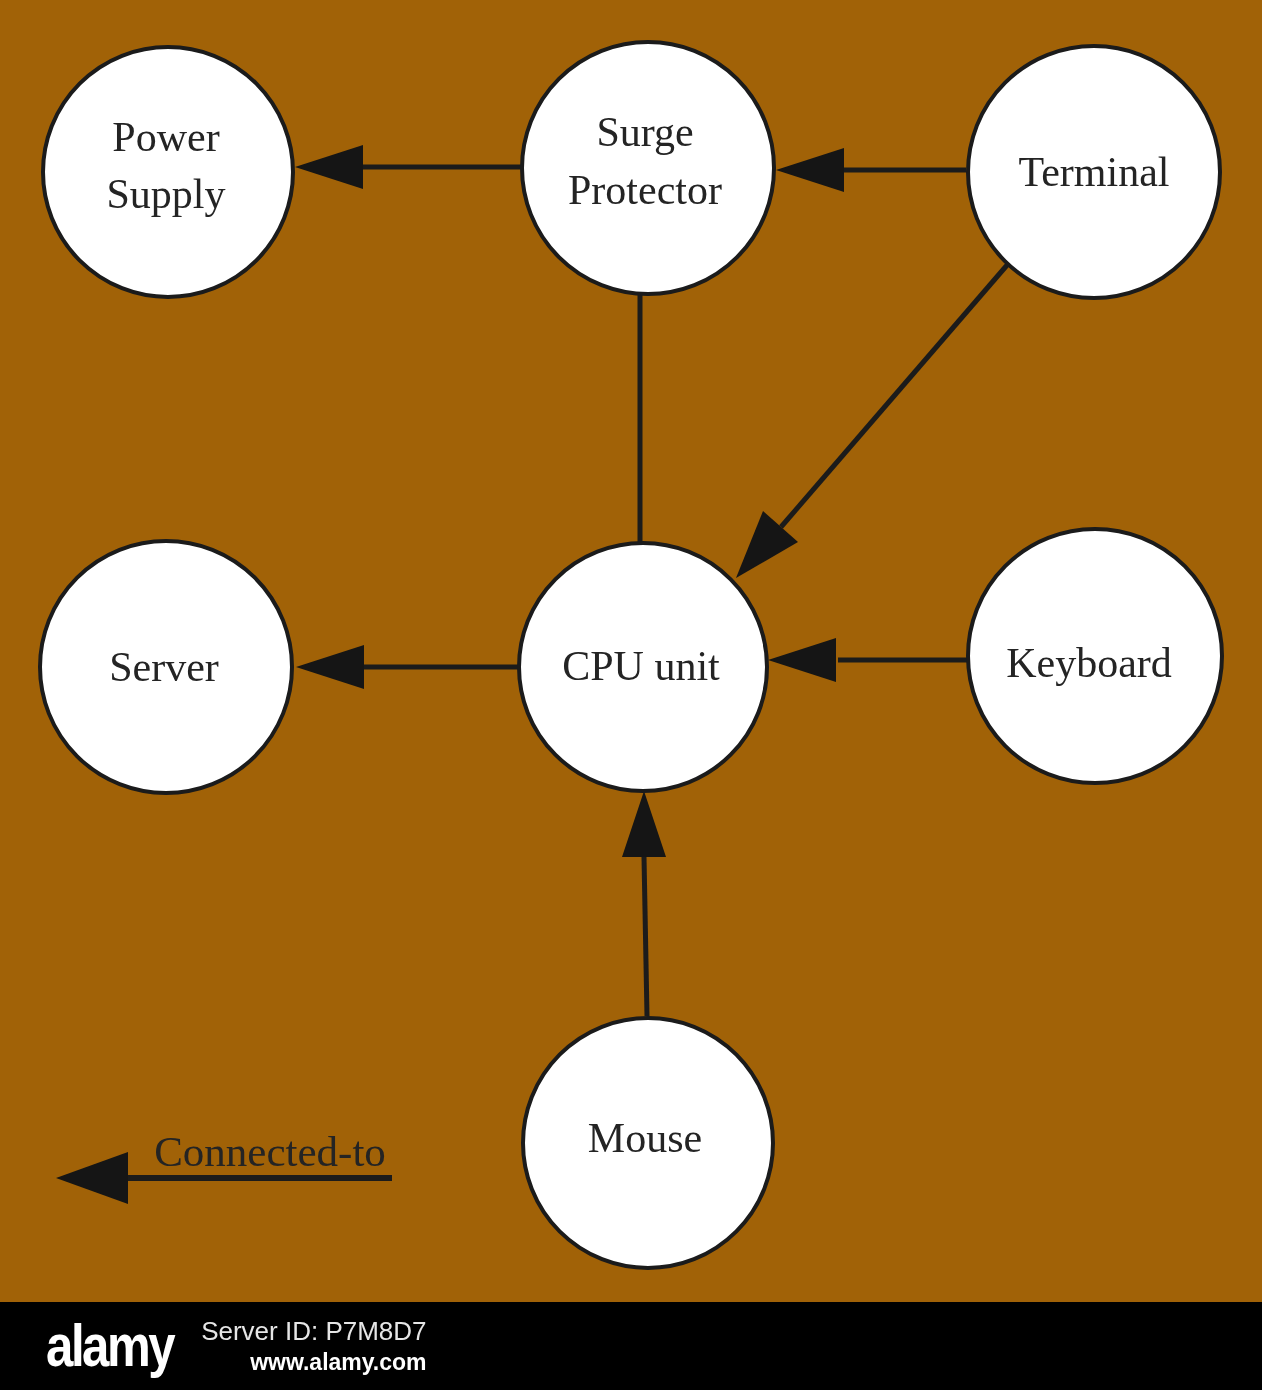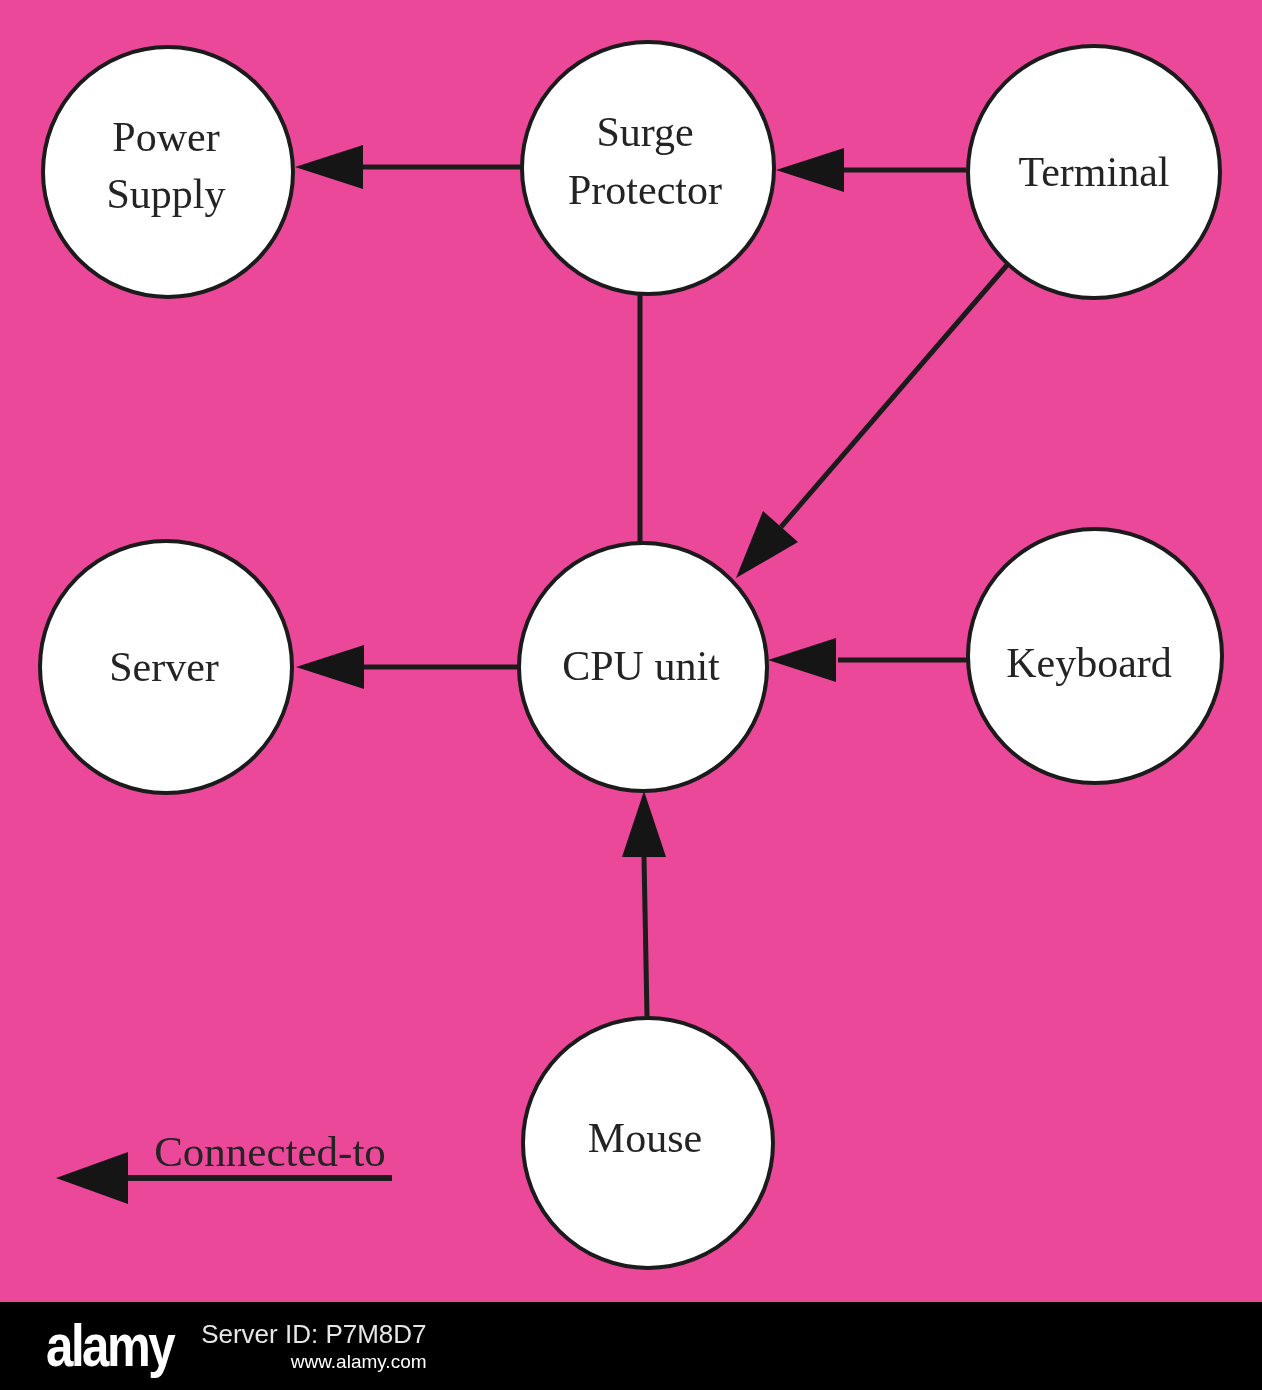--- a/index.html
+++ b/index.html
@@ -5,21 +5,21 @@
   html, body {
     margin: 0;
     padding: 0;
     background: #ffffff;
     font-family: "Liberation Serif", "DejaVu Serif", serif;
   }
   .stage {
     position: relative;
     width: 1262px;
     height: 1390px;
-    background: #ec4899;
+    background: #a16207;
     overflow: hidden;
   }
   svg { display: block; }
   .node-circle {
     fill: #ffffff;
     stroke: #1b1b1b;
     stroke-width: 4;
   }
   .edge-line {
     stroke: #1b1b1b;
@@ -68,22 +68,22 @@
     text-align: right;
     line-height: 1.25;
   }
   .image-id {
     color: #e6e6e6;
     font-size: 26px;
     font-weight: 400;
   }
   .site-url {
     color: #ffffff;
-    font-size: 19px;
-    font-weight: 400;
+    font-size: 23px;
+    font-weight: 700;
   }
 </style>
 </head>
 <body>
 
 <div class="stage">
 
   <svg width="1262" height="1302" viewBox="0 0 1262 1302">
 
     <line class="edge-line" x1="522" y1="167" x2="363" y2="167"></line>

